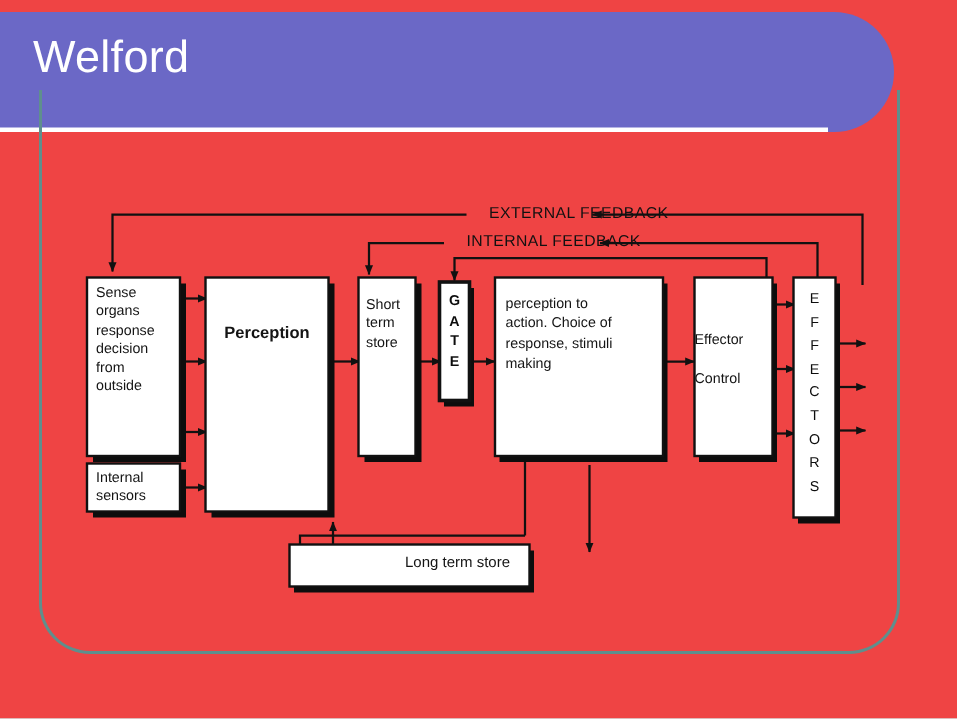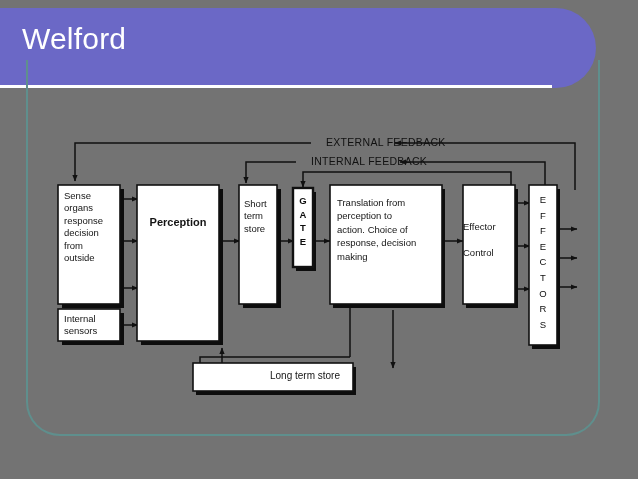--- a/index.html
+++ b/index.html
@@ -4,21 +4,21 @@
 <style>
   html, body {
     margin: 0;
     padding: 0;
     background: #ffffff;
   }
   #slide {
     position: relative;
     width: 638px;
     height: 479px;
-    background: #737373;
+    background: #ef4444;
     overflow: hidden;
     font-family: "Liberation Sans", sans-serif;
   }
   
   #title-banner {
     position: absolute;
     left: -20px;
     top: 8px;
     width: 616px;
     height: 80px;
@@ -224,24 +224,23 @@
   </div>
 
   <div class="vert-letters" style="left:293px; top:194px; width:20px;">
     <div>G</div>
     <div>A</div>
     <div>T</div>
     <div>E</div>
   </div>
 
   <div class="boxlabel" style="left:337px; top:196px; width:104px; line-height:13.4px;">
-    <div>Translation from</div>
     <div>perception to</div>
     <div>action. Choice of</div>
-    <div>response, decision</div>
+    <div>response, stimuli</div>
     <div>making</div>
   </div>
 
   <div class="boxlabel" style="left:463px; top:214px; width:52px; line-height:26px;">
     <div>Effector</div>
     <div>Control</div>
   </div>
 
   <div class="vert-letters-thin" style="left:529px; top:192px; width:28px;">
     <div>E</div>

